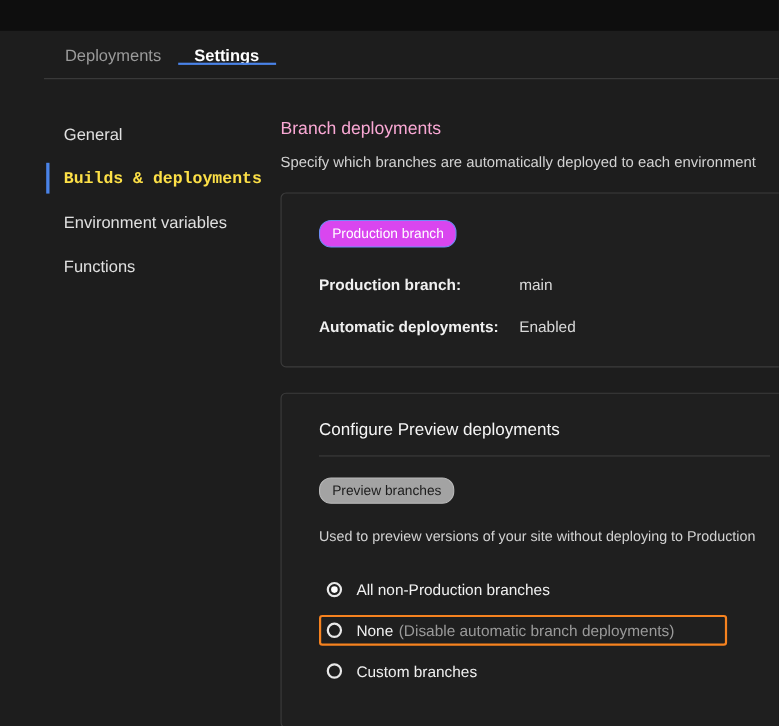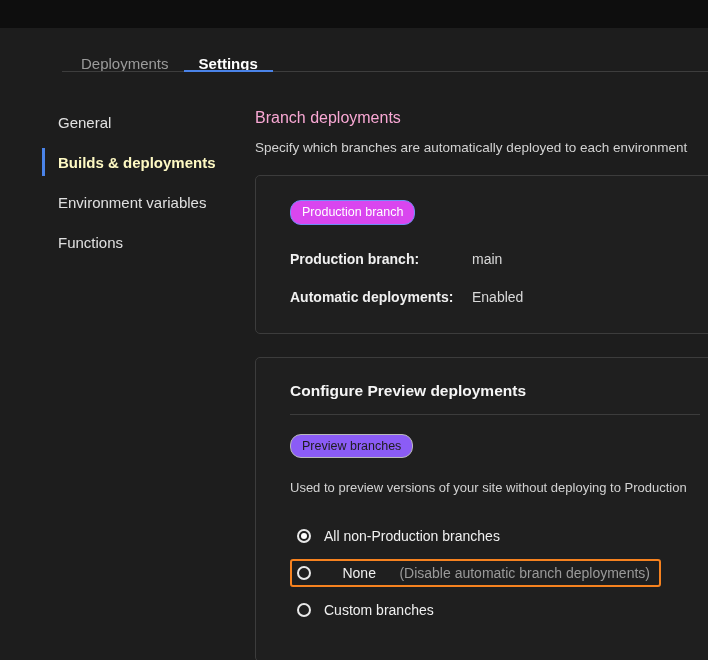--- a/index.html
+++ b/index.html
@@ -12,24 +12,23 @@
   }
   
   .top-strip {
     height: 28px;
     background: #0e0e0e;
   }
   
   .tab-bar {
     height: 44px;
     display: flex;
-    align-items: flex-end;
+    align-items: center;
     padding-left: 44px;
     position: relative;
-    margin-left: 22px;
   }
   .tab-bar::after {
     content: "";
     position: absolute;
     left: 40px; right: 0; bottom: 0;
     height: 1px;
     background: #3d3d3d;
   }
   .tab {
     display: flex;
@@ -70,23 +69,24 @@
     font-size: 15px;
     color: #e0e0e0;
     height: 28px;
     margin-bottom: 12px;
     border-left: 3px solid transparent;
     padding-left: 13px;
     cursor: pointer;
     white-space: nowrap;
   }
   .side-item.active {
-    color: #fef9c3;
+    color: #fde047;
     font-weight: bold;
     border-left-color: #4a83e8;
+    font-family: Liberation Mono, monospace;
   }
   
   .main {
     flex: 1 1 auto;
     min-width: 0;
     padding-top: 1px;
   }
   .main-title {
     font-size: 16px;
     font-weight: normal;
@@ -116,21 +116,21 @@
     padding: 5px 11px;
     border-radius: 11px;
     white-space: nowrap;
   }
   .badge-blue {
     background: #d946ef;
     border: 1px solid #6d8df5;
     color: #ffffff;
   }
   .badge-gray {
-    background: #8b5cf6;
+    background: #a3a3a3;
     border: 1px solid #b9b9b9;
     color: #1d1d1d;
   }
   
   .prod-rows { margin-top: 26px; }
   .prod-row {
     display: flex;
     font-size: 14px;
     margin-bottom: 22px;
   }
@@ -138,21 +138,21 @@
   .prod-label {
     width: 182px;
     flex: 0 0 182px;
     font-weight: bold;
     color: #f0f0f0;
   }
   .prod-value { color: #d9d9d9; }
   
   .card-heading {
     font-size: 15.5px;
-    font-weight: bold;
+    font-weight: normal;
     color: #f5f5f5;
     padding-bottom: 14px;
     border-bottom: 1px solid #3c3c3c;
     margin-bottom: 19px;
     white-space: nowrap;
   }
   .preview-desc {
     font-size: 13px;
     color: #d2d2d2;
     margin-top: 22px;
@@ -163,21 +163,20 @@
   .option-row {
     display: flex;
     align-items: center;
     height: 28px;
     margin-bottom: 9px;
     cursor: pointer;
     padding: 0 9px 0 5px;
     border: 2px solid transparent;
     border-radius: 3px;
     width: fit-content;
-    justify-content: space-between;
   }
   .option-row.highlighted {
     border-color: #f6821f;
     width: 371px;
   }
   .radio {
     width: 14px; height: 14px;
     border: 2px solid #e8e8e8;
     border-radius: 50%;
     flex: 0 0 14px;

